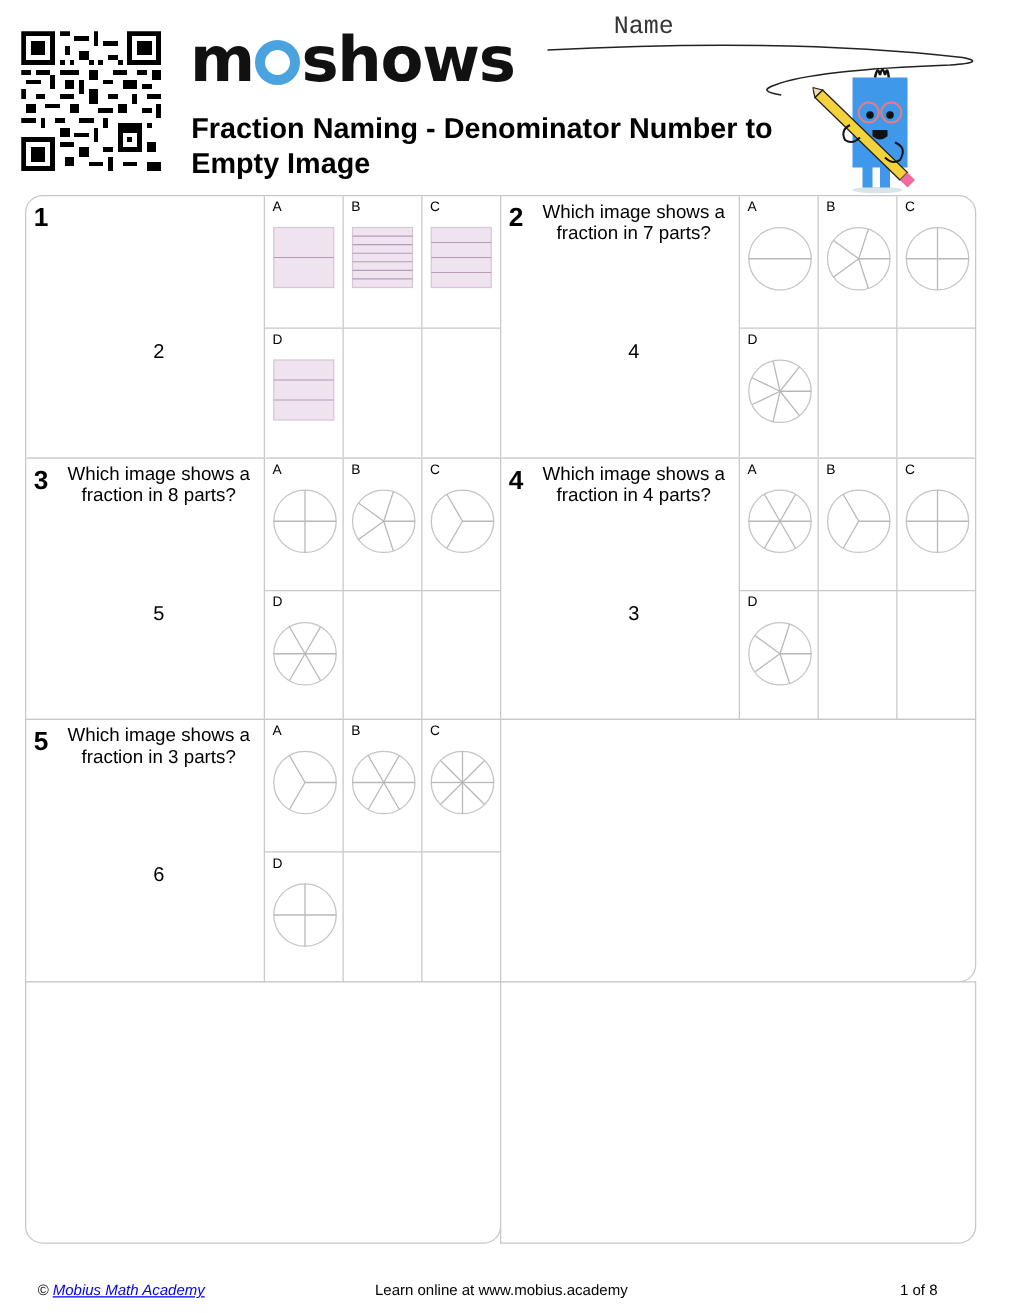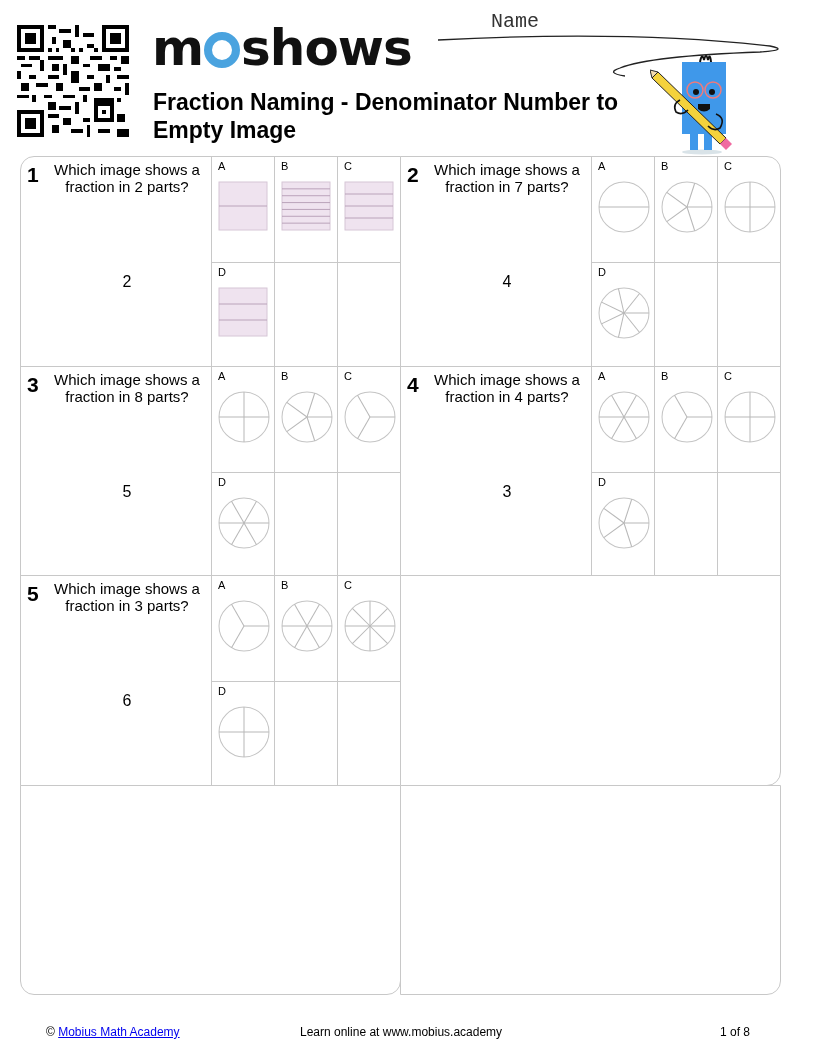--- a/index.html
+++ b/index.html
@@ -136,21 +136,20 @@
   <path d="M2 30 L70 96 L76 90 L8 24 Z" fill="#f4d23c" stroke="#222" stroke-width="1"></path>
   <path d="M2 30 L0 22 L8 24 Z" fill="#f3dcb0" stroke="#222" stroke-width="1"></path>
   <path d="M70 96 L76 102 L82 96 L76 90 Z" fill="#f06aa0"></path>
   <path d="M30 52 q-8 4 -4 12 q6 4 12 -2" fill="none" stroke="#111" stroke-width="1.6"></path>
   <path d="M66 66 q10 4 4 14 q-6 4 -12 -2" fill="none" stroke="#111" stroke-width="1.6"></path>
 </svg>
 
 <div class="grid" id="grid">
     <div class="cell tl" style="left: 0px; top: 0px; width: 381px; height: 210.5px;">
       <div class="qnum">1</div>
-      <div class="qtext">Which image shows a fraction in 2 parts?</div>
       <div class="qval">2</div>
       <div class="choice" style="left: 190px; top: 0px; height: 105px;">
         <div class="choice-label">A</div>
         <svg width="51" height="51" viewBox="0 0 51 51">
           <rect x="1" y="1" width="48" height="48" fill="#efe3ef" stroke="#d6c6d6" stroke-width="1"></rect>
           <line x1="1" y1="25" x2="49" y2="25" stroke="#b49cb4" stroke-width="0.9"></line>
         </svg>
       </div>
       <div class="choice" style="left: 253px; top: 0px; height: 105px;">
         <div class="choice-label">B</div>
@@ -381,18 +380,18 @@
         </svg>
       </div>
       <div class="choice bottom" style="left: 253px; top: 105px; height: 104px;"></div>
       <div class="choice bottom" style="left: 316px; top: 105px; height: 104px;"></div>
     </div>
     <div class="cell br-r" style="left: 380px; top: 419px; width: 381px; height: 210.5px;"></div>
     <div class="cell bl br-r" style="left: 0px; top: 628.5px; width: 381px; height: 210.5px;"></div>
     <div class="cell br-r" style="left: 380px; top: 628.5px; width: 381px; height: 210.5px;"></div>
   </div>
 
-<div class="footer" style="left:46px;">
+<div class="footer" style="left:30px;font-style:italic;">
   <span>©</span>
   <a href="#">Mobius Math Academy</a>
 </div>
 <div class="footer" style="left:300px;">Learn online at www.mobius.academy</div>
 <div class="footer" style="left:720px;">1 of 8</div>
 
 </body></html>

